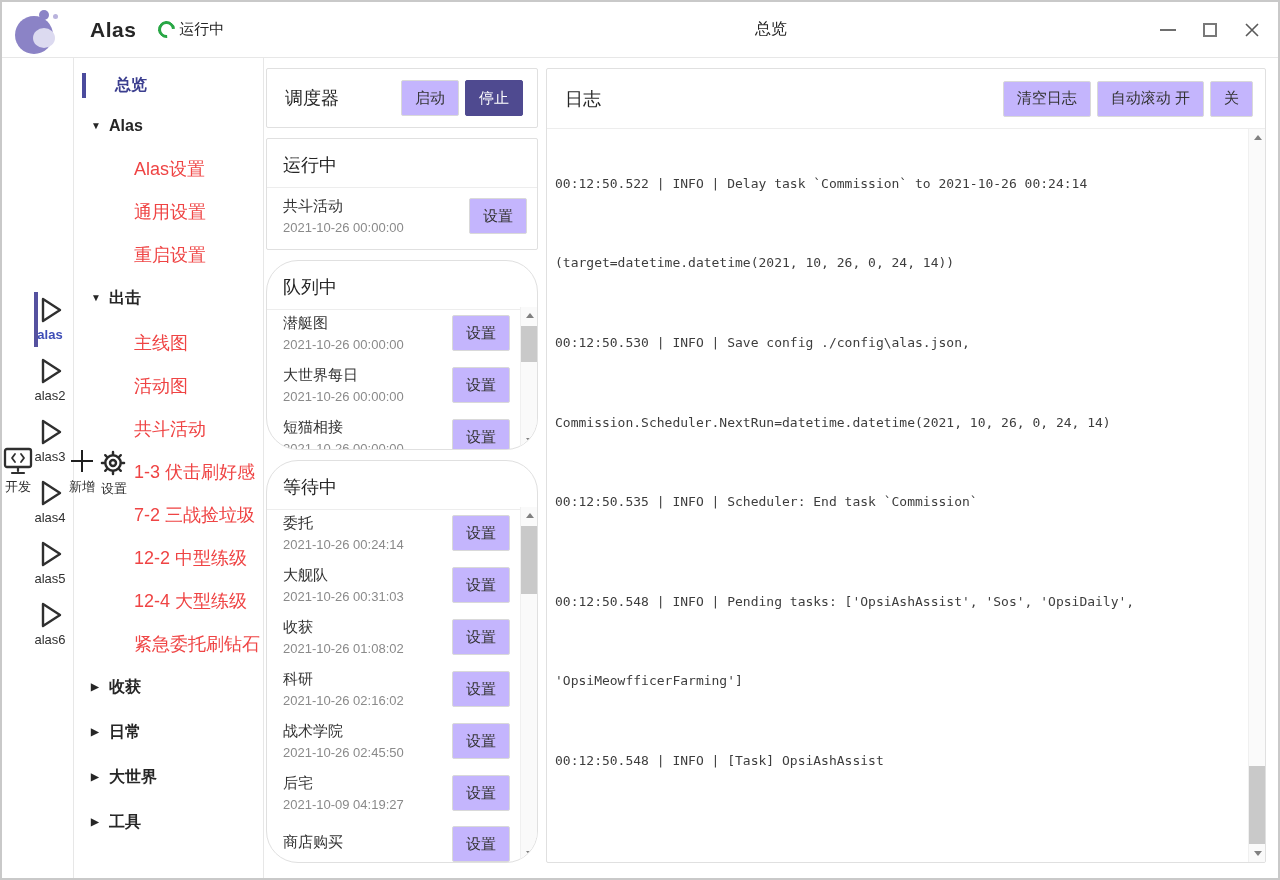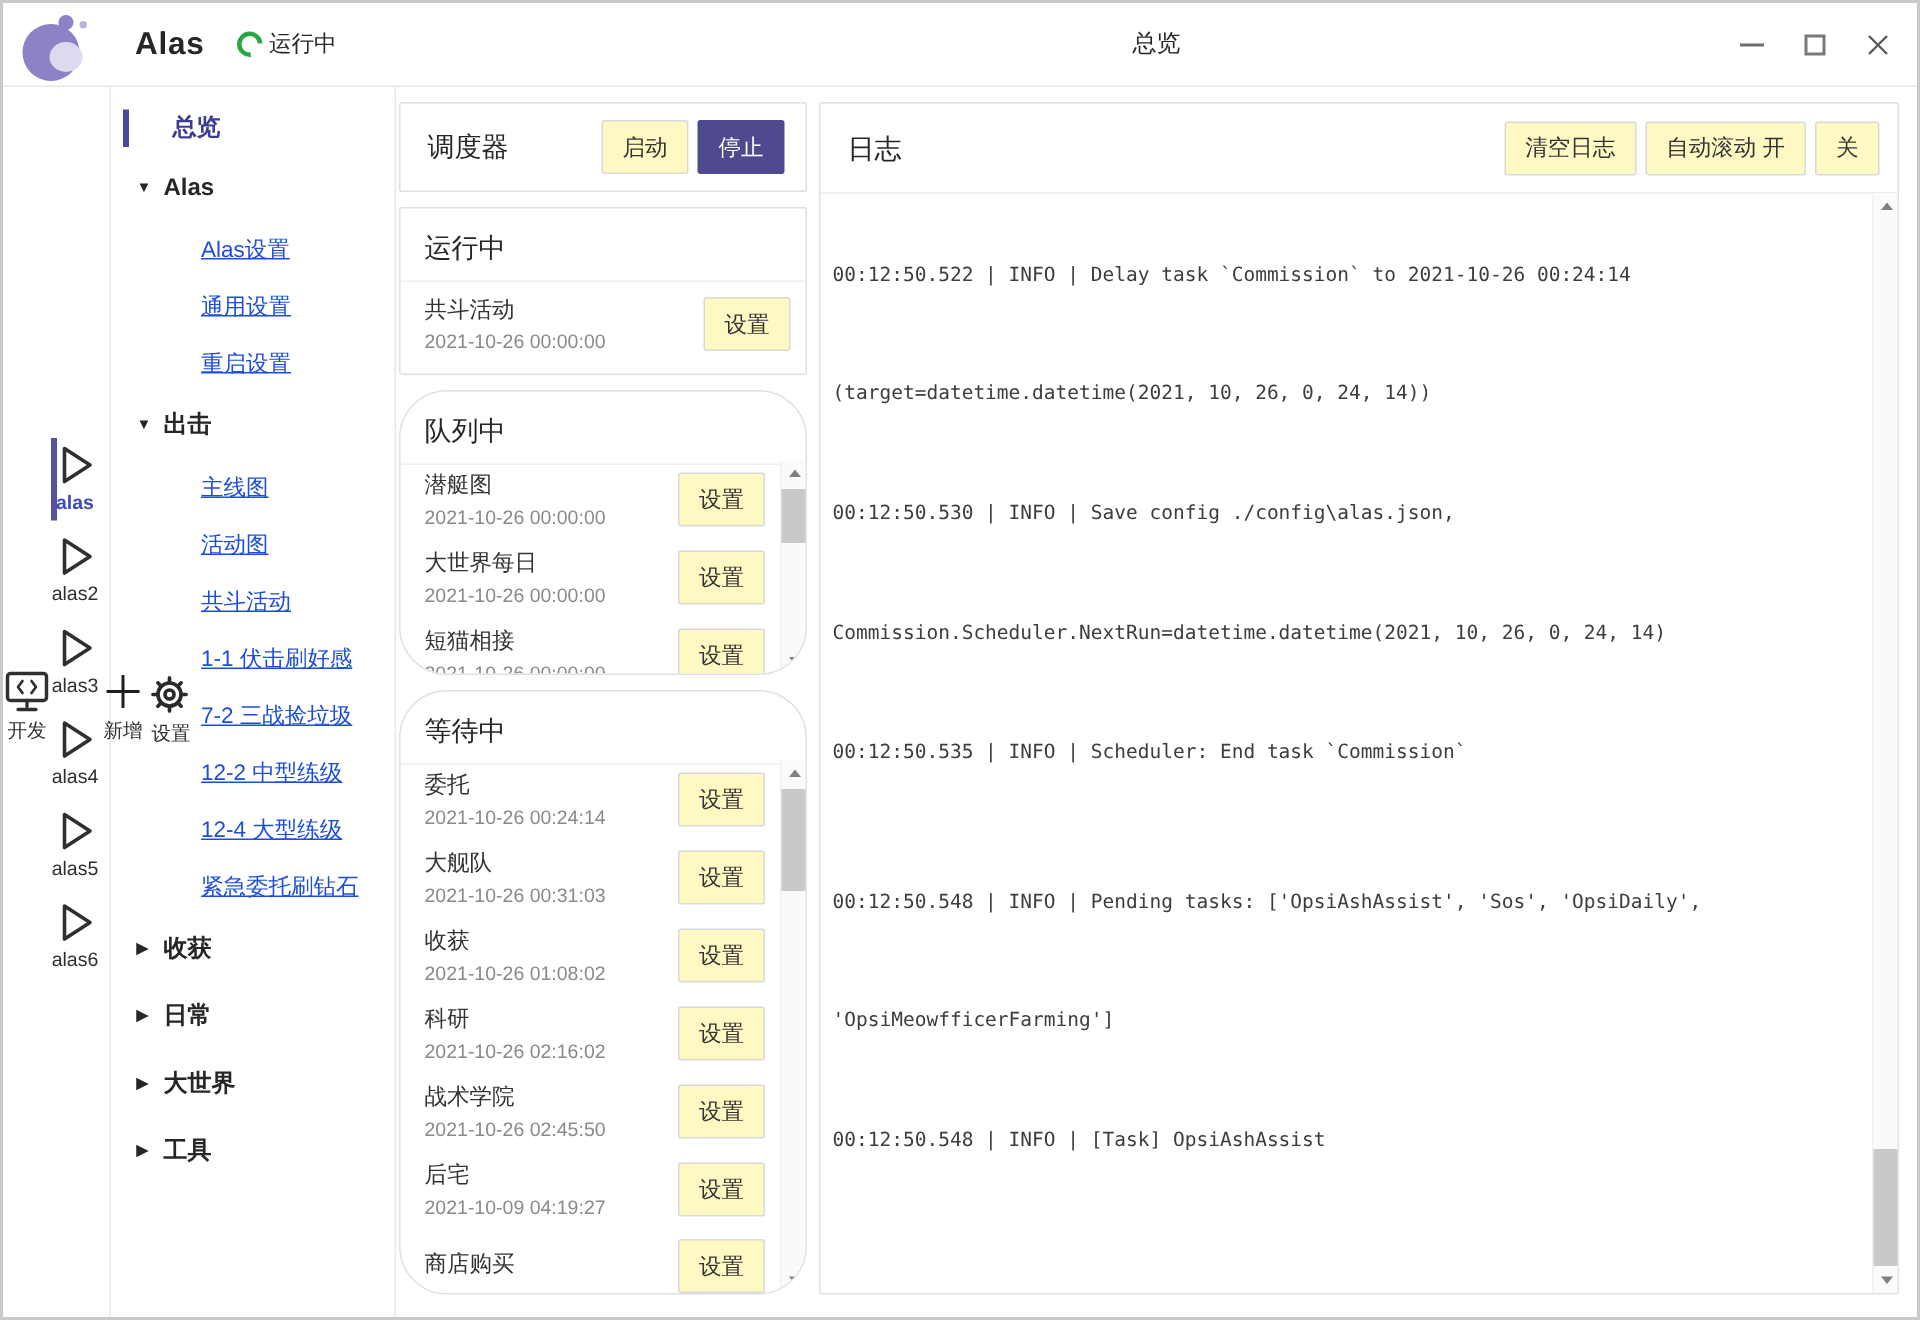--- a/index.html
+++ b/index.html
@@ -36,27 +36,27 @@
   .rail-icon { width:32px; height:30px; }
   .rail-spacer { flex:1; }
   .rail-divider { width:72px; border-top:1px solid #e0e0e0; }
   .rail-settings { padding:12px 0 10px; }
   
   .sidebar { width:190px; border-right:1px solid #e7e7e7; padding-top:10px; overflow:hidden; }
   .nav-item { cursor:pointer; white-space:nowrap; }
   .nt-active { position:relative; padding:5px 0 5px 23px; margin:2px 0 4px; font-size:16px; font-weight:bold; color:#3b3e8f; }
   .nt-active::before { content:""; position:absolute; left:8px; top:3px; bottom:3px; width:4px; background:#4b4b9d; }
   .nt-group { padding:12px 0 12px 17px; font-size:16px; font-weight:bold; color:#262626; }
-  .nt-sub { padding:10px 0 9px 42px; font-size:15px; color:#1d4ed8;text-decoration:underline; }
+  .nt-sub { padding:10px 0 9px 42px; font-size:18px; color:#ef4444; }
   .nav-arrow { display:inline-block; font-size:10px; color:#262626; width:18px; vertical-align:2px; }
   
   .main { flex:1; display:flex; gap:8px; padding:10px 12px 16px 2px; min-width:0; }
   .card { border:1px solid #e0e0e0; border-radius:2px; background:#fff; }
   .col-mid { width:272px; display:flex; flex-direction:column; gap:10px; }
-  .btn { height:36px; padding:0 13px; background:#fef9c3; border:1px solid #d9d9d9; border-radius:2px;
+  .btn { height:36px; padding:0 13px; background:#c4b5fd; border:1px solid #d9d9d9; border-radius:2px;
          font-size:15px; color:#333; font-family:inherit; display:inline-flex; align-items:center; justify-content:center; cursor:pointer; }
   .btn-primary { background:#4f4a90; border-color:#4f4a90; color:#fff; }
   .sched-card { height:60px; display:flex; align-items:center; justify-content:space-between; padding:0 14px 0 18px; }
   .panel-title { font-size:18px; color:#262626; }
   .btn-row { display:flex; gap:6px; }
   .card-head { padding:14px 16px 10px; font-size:18px; color:#262626; border-bottom:1px solid #ededed; }
   .running-card { height:112px; }
   .scroll-card { position:relative; overflow:hidden;border-radius:32px; }
   .queue-card { height:190px; }
   .waiting-card { flex:1; }
@@ -242,21 +242,21 @@
 
   <div class="nav-item nt-sub">
     <span class="nav-arrow"></span><span>活动图</span>
   </div>
 
   <div class="nav-item nt-sub">
     <span class="nav-arrow"></span><span>共斗活动</span>
   </div>
 
   <div class="nav-item nt-sub">
-    <span class="nav-arrow"></span><span>1-1 伏击刷好感</span>
+    <span class="nav-arrow"></span><span>1-3 伏击刷好感</span>
   </div>
 
   <div class="nav-item nt-sub">
     <span class="nav-arrow"></span><span>7-2 三战捡垃圾</span>
   </div>
 
   <div class="nav-item nt-sub">
     <span class="nav-arrow"></span><span>12-2 中型练级</span>
   </div>
 

